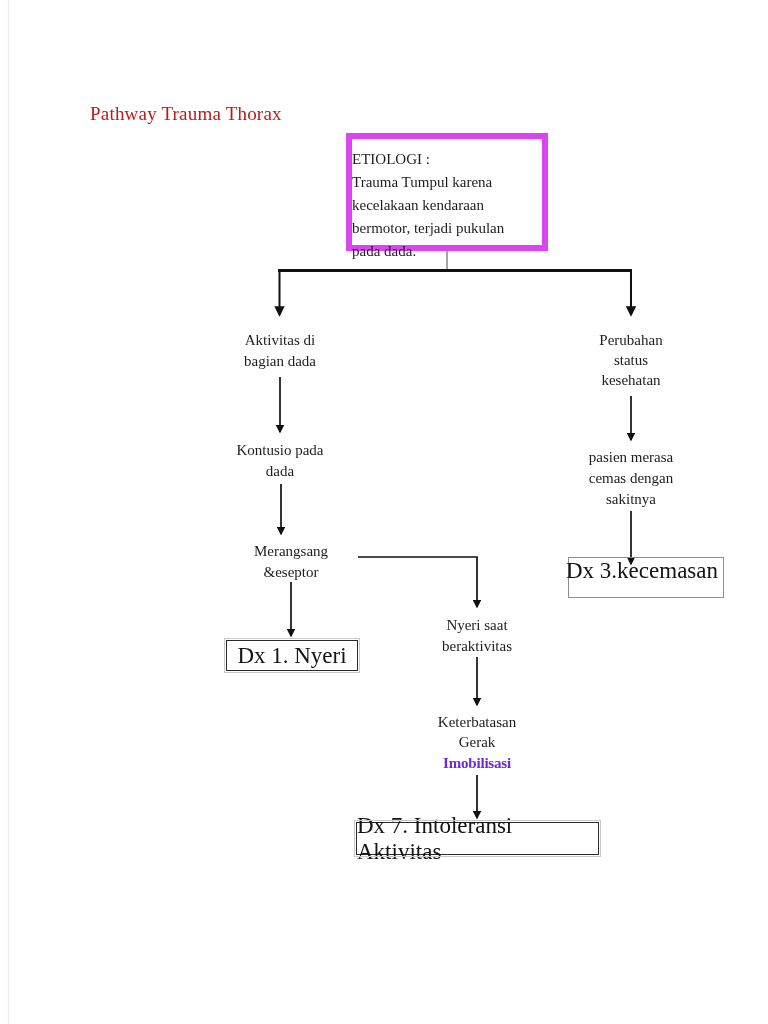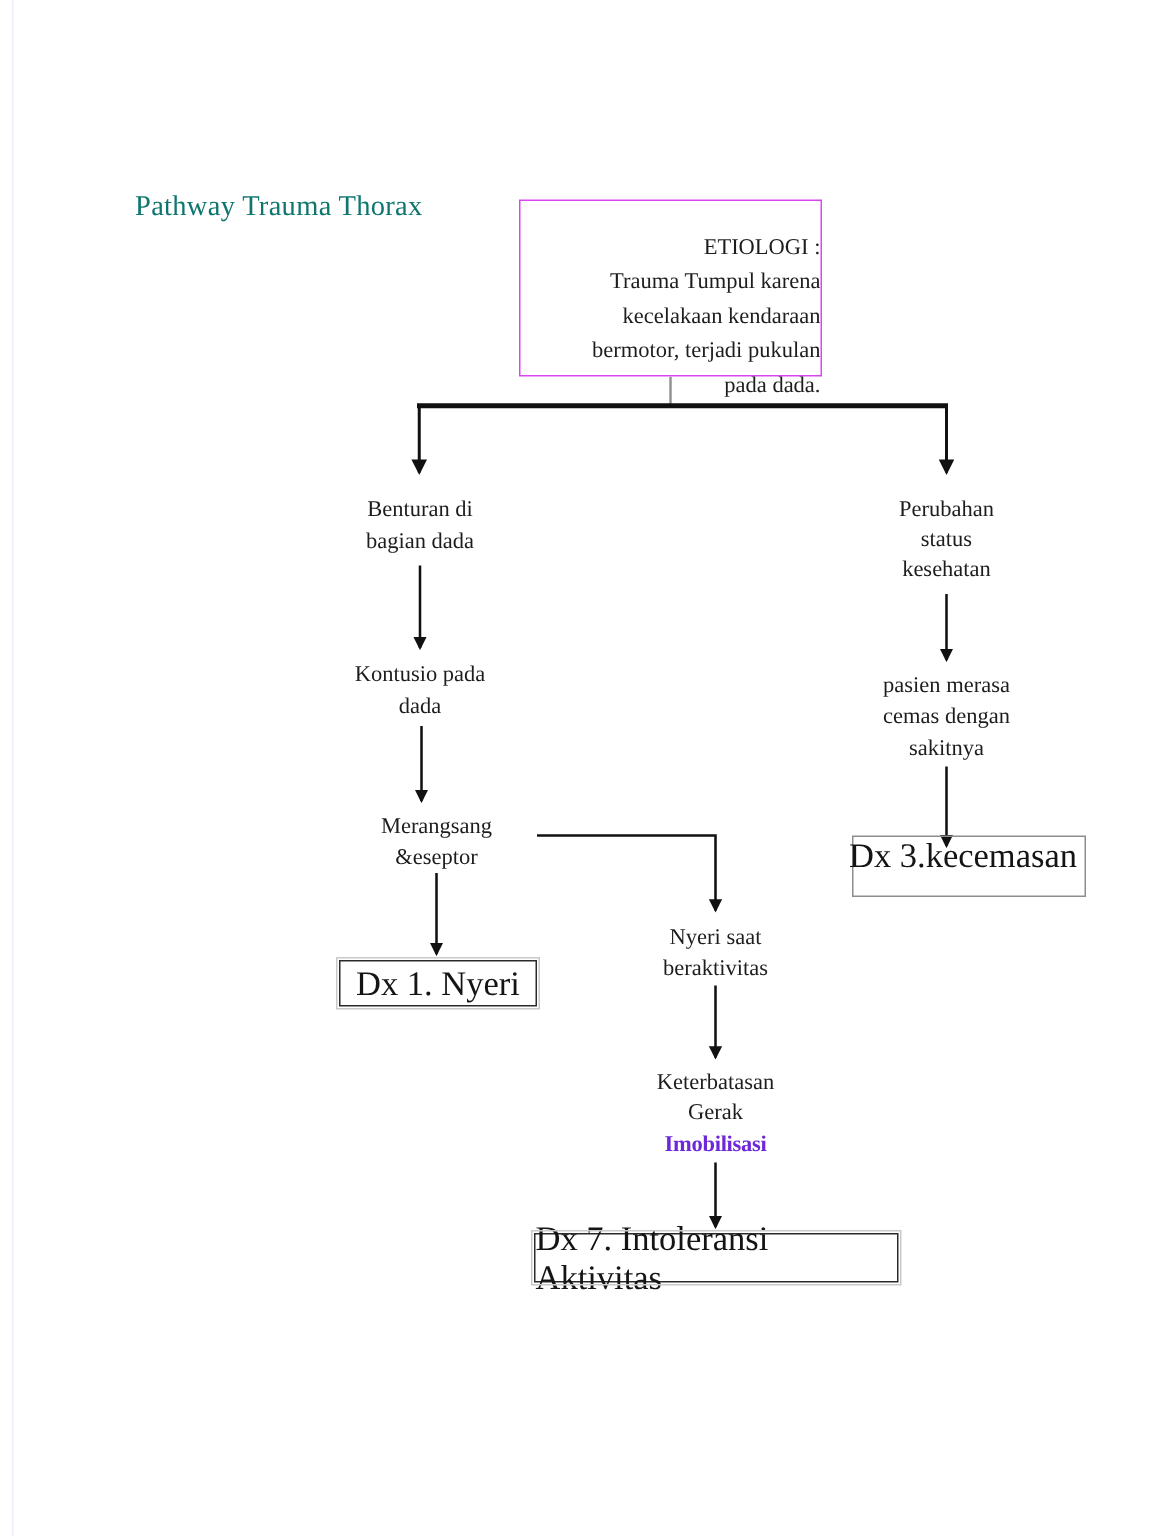--- a/index.html
+++ b/index.html
@@ -28,22 +28,21 @@
     height: 1024px;
     background: #eceef5;
   }
   #page-title {
     position: absolute;
     left: 90px;
     top: 103px;
     font-size: 19px;
     letter-spacing: 0.2px;
     white-space: nowrap;
-    color: #0f766e;
-    margin-top: 24px;
+    color: #b91c1c;
   }
   
   .node-text {
     position: absolute;
     text-align: center;
     font-size: 15px;
     line-height: 21px;
     color: #1d1d1d;
     white-space: pre-line;
   }
@@ -53,23 +52,23 @@
     color: #6d28d9;
     letter-spacing: -0.2px;
   }
   
   .box {
     position: absolute;
     box-sizing: border-box;
     background: #ffffff;
   }
   .box-etiologi {
-    border: 1px solid #d946ef;
-    padding-top: 20px;
-    text-align: right;
+    border: 6px solid #d946ef;
+    padding-top: 9px;
+    text-align: left;
     font-size: 15px;
     line-height: 23px;
     color: #1d1d1d;
     white-space: pre-line;
   }
   .box-dx {
     border: 1px solid #2a2a2a;
     outline: 1px solid #c9c9c9;
     outline-offset: 1px;
     display: flex;
@@ -139,21 +138,21 @@
 
     <line x1="477" y1="775" x2="477" y2="818" stroke="#111111" stroke-width="1.7" marker-end="url(#ah)"></line>
   </svg>
 
   <div class="box box-etiologi" style="left:346px; top:133px; width:202px; height:118px;">ETIOLOGI :
 Trauma Tumpul karena
 kecelakaan kendaraan
 bermotor, terjadi pukulan
 pada dada.</div>
 
-  <div class="node-text" style="left:210px; top:330px; width:140px;">Benturan di
+  <div class="node-text" style="left:210px; top:330px; width:140px;">Aktivitas di
 bagian dada</div>
 
   <div class="node-text tight" style="left:571px; top:330px; width:120px;">Perubahan
 status
 kesehatan</div>
 
   <div class="node-text" style="left:210px; top:440px; width:140px;">Kontusio pada
 dada</div>
 
   <div class="node-text" style="left:566px; top:447px; width:130px;">pasien merasa

